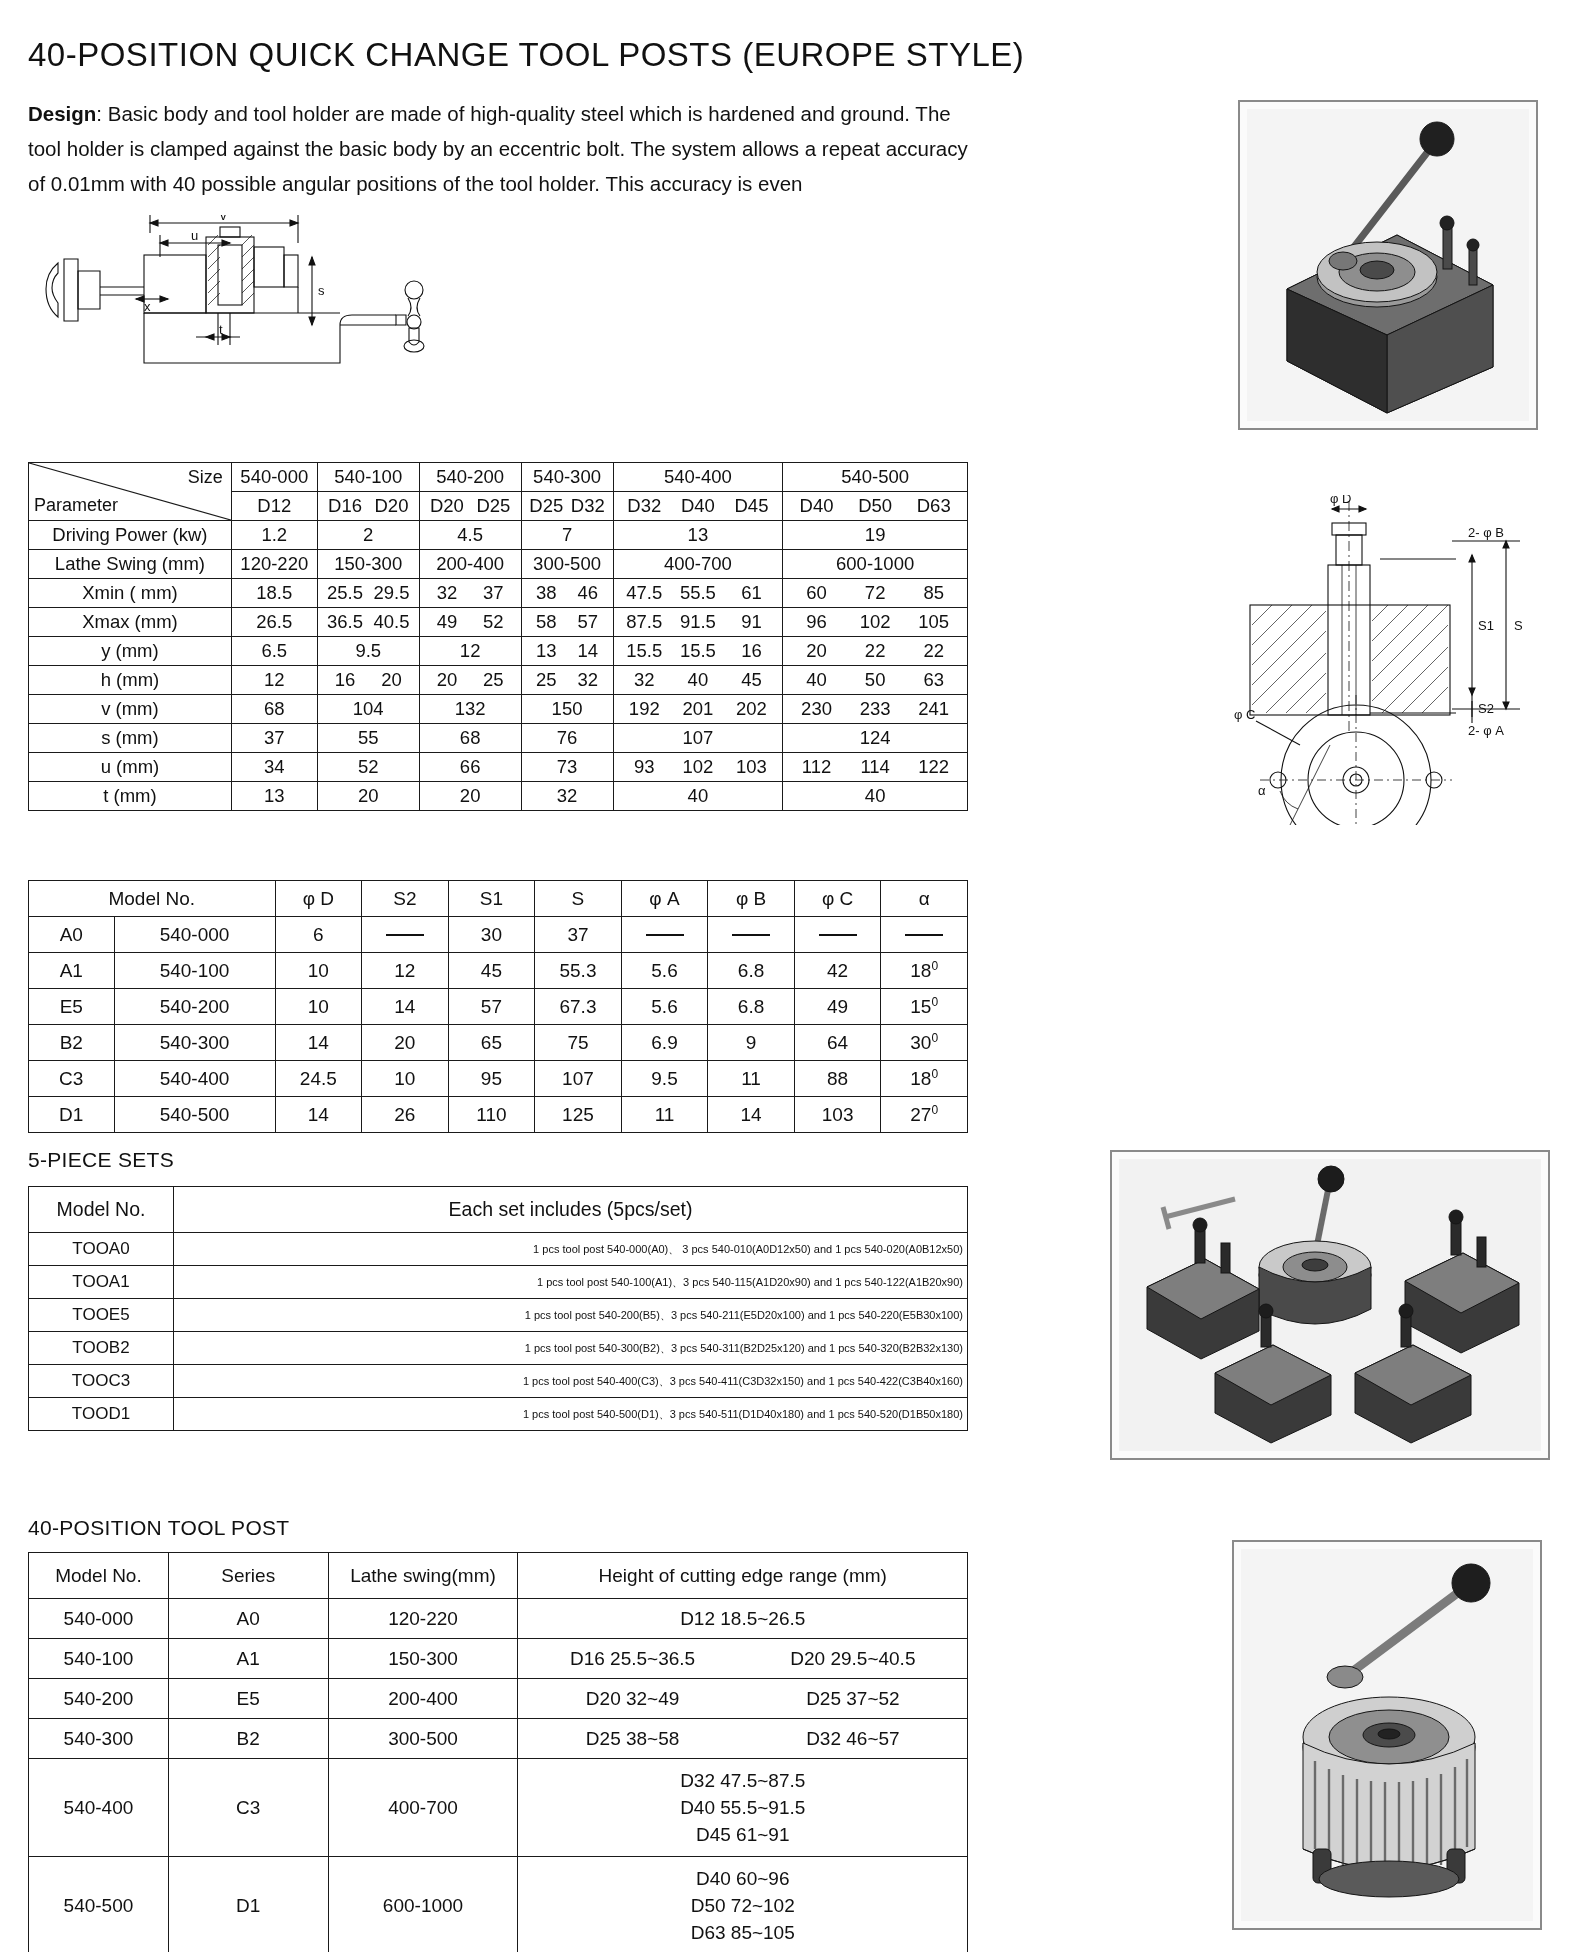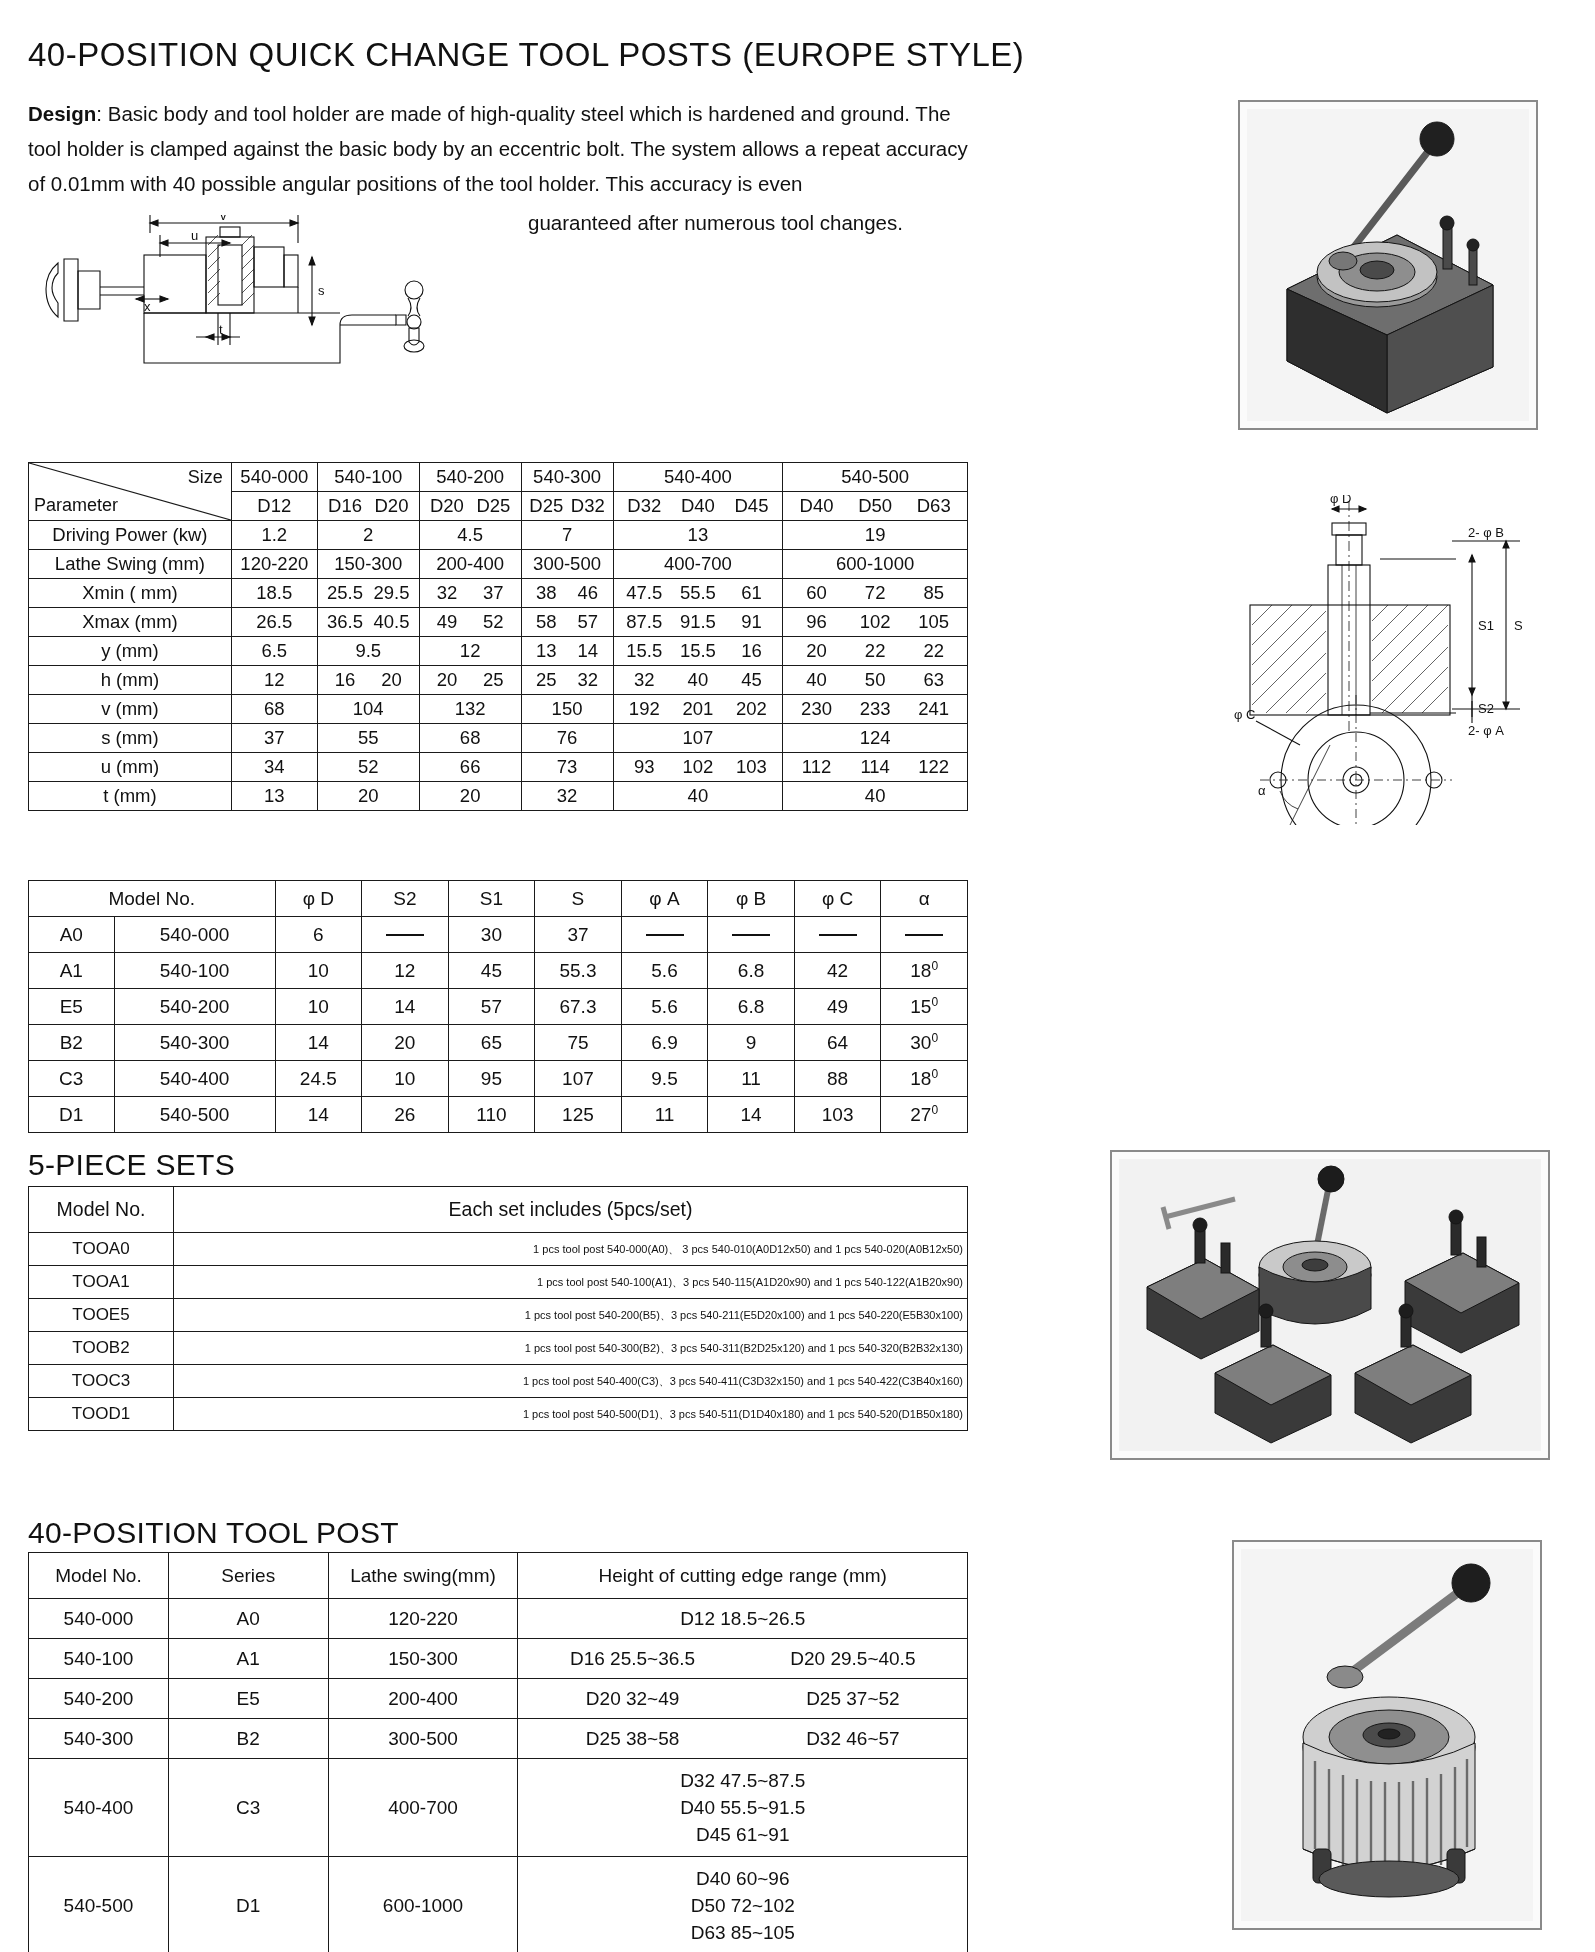--- a/index.html
+++ b/index.html
@@ -77,21 +77,21 @@
 
   
   #model-table { position: absolute; left: 28px; top: 880px; width: 940px; }
   #model-table table { width: 940px; }
   #model-table td { height: 36px; font-size: 19px; }
   .dash { display: inline-block; width: 38px; border-top: 2px solid #111; height: 0; vertical-align: middle; }
   sup.deg { font-size: 12px; vertical-align: super; }
 
   
   .sec-h {
-    position: absolute; font-size: 30px; letter-spacing: 0.3px; text-align: right;
+    position: absolute; font-size: 21px; letter-spacing: 0.3px; text-align: right;
   }
   #sets-heading { left: 28px; top: 1148px; }
   #post-heading { left: 28px; top: 1516px; }
 
   
   #sets-table { position: absolute; left: 28px; top: 1186px; width: 940px; }
   #sets-table table { width: 940px; }
   #sets-table td { height: 33px; font-size: 17px; }
   #sets-table td.modelcol { width: 145px; }
   #sets-table td.desc { text-align: right; padding-left: 26px; font-size: 11px; }
@@ -125,21 +125,20 @@
 
 <div class="page">
 
   <div class="main-title">40-POSITION QUICK CHANGE TOOL POSTS (EUROPE STYLE)</div>
 
   <div class="intro">
     <p><b>Design</b><span>: Basic body and tool holder are made of high-quality steel which is hardened and ground. The tool holder is clamped against the basic body by an eccentric bolt. The system allows a repeat accuracy of 0.01mm with 40 possible angular positions of the tool holder. This accuracy is even</span></p>
   </div>
 
   <div class="intro-wrap">
-    <p>guaranteed after numerous tool changes.</p>
   </div>
 
   <div class="draw" style="left:40px; top:215px;">
     <svg width="470" height="160" viewBox="0 0 470 160">
       <g fill="none" stroke="#111" stroke-width="1.1">
 
         <path d="M18 48 q-12 10 -12 26 q0 18 12 28 l0 -14 q-6 -8 -6 -15 q0 -9 6 -15 z"></path>
         <path d="M24 44 l0 62 l14 0 l0 -62 z"></path>
         <path d="M38 56 l0 38 l22 0 l0 -38 z"></path>
 

